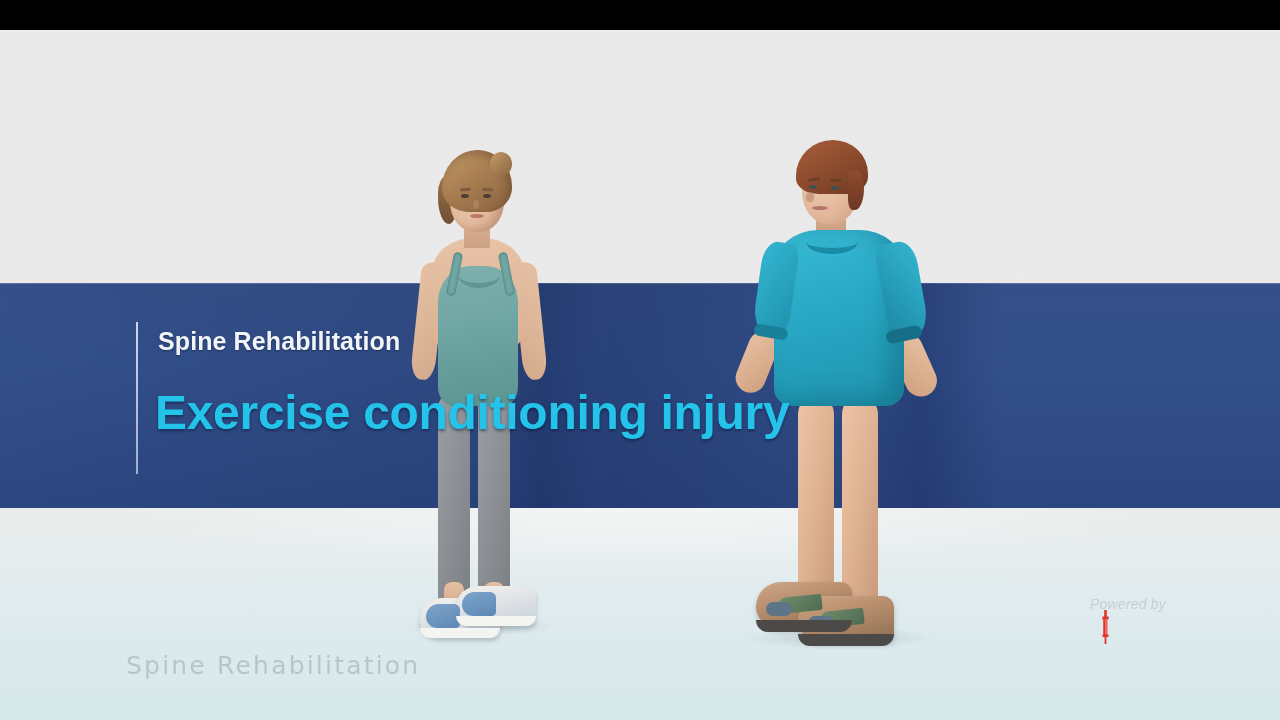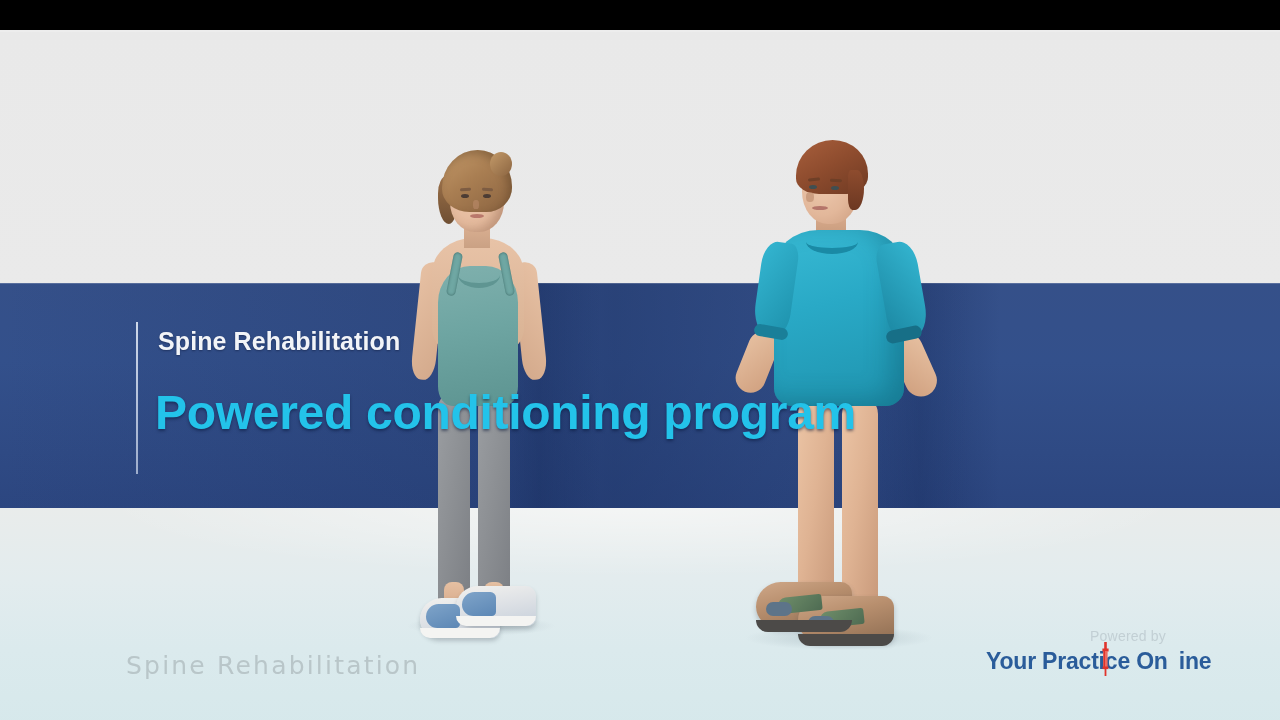--- a/index.html
+++ b/index.html
@@ -310,21 +310,21 @@
     text-shadow:0 1px 2px rgba(10,20,50,.4);
   }
 
   
   .watermark{
     position:absolute; left:126px; top:621px;
     font-size:25px; color:#b9c6c9; letter-spacing:2.2px;
     font-family:"DejaVu Sans", sans-serif;
   }
   .logo-block{
-    position:absolute; left:986px; top:598px; width:180px; height:48px;
+    position:absolute; left:986px; top:566px; width:180px; height:48px;font-style:italic;
   }
   .powered-by{
     position:absolute; right:0; top:0;
     font-size:14px; color:#c2cfd4; letter-spacing:.2px;
   }
   .brand{
     position:absolute; left:0; top:20px;
     font-size:23px; font-weight:bold; color:#2a5c9a;
     letter-spacing:-.2px; white-space:nowrap;
   }
@@ -409,29 +409,26 @@
   </div>
 
   <div class="banner">
     <div class="banner-vein vein-a"></div>
     <div class="banner-vein vein-b"></div>
   </div>
 
   <div class="accent-rule"></div>
 
   <div class="kicker">Spine Rehabilitation</div>
-  <div class="headline">Powered conditioning program</div>
+  <div class="headline">Exercise conditioning injury</div>
 
   <div class="watermark">Spine Rehabilitation</div>
 
   <div class="logo-block">
     <div class="powered-by">Powered by</div>
-    <div class="brand">
-      <span class="brand-pre">Your Practice On</span><span style="display:inline-block;width:11px;"></span><span class="brand-post">ine</span>
-    </div>
     <svg class="syringe" viewBox="0 0 9 34" xmlns="http://www.w3.org/2000/svg">
       <rect x="3.2" y="0" width="2.6" height="7" fill="#e0342c"></rect>
       <rect x="1.4" y="6.5" width="6.2" height="3" fill="#e0342c"></rect>
       <rect x="2.4" y="9" width="4.2" height="16" fill="#ef6a60"></rect>
       <rect x="2.4" y="9" width="1.6" height="16" fill="#e0342c"></rect>
       <rect x="1.6" y="24.5" width="5.8" height="2.6" fill="#e0342c"></rect>
       <rect x="3.6" y="27" width="1.8" height="7" fill="#e0342c"></rect>
     </svg>
   </div>
 

